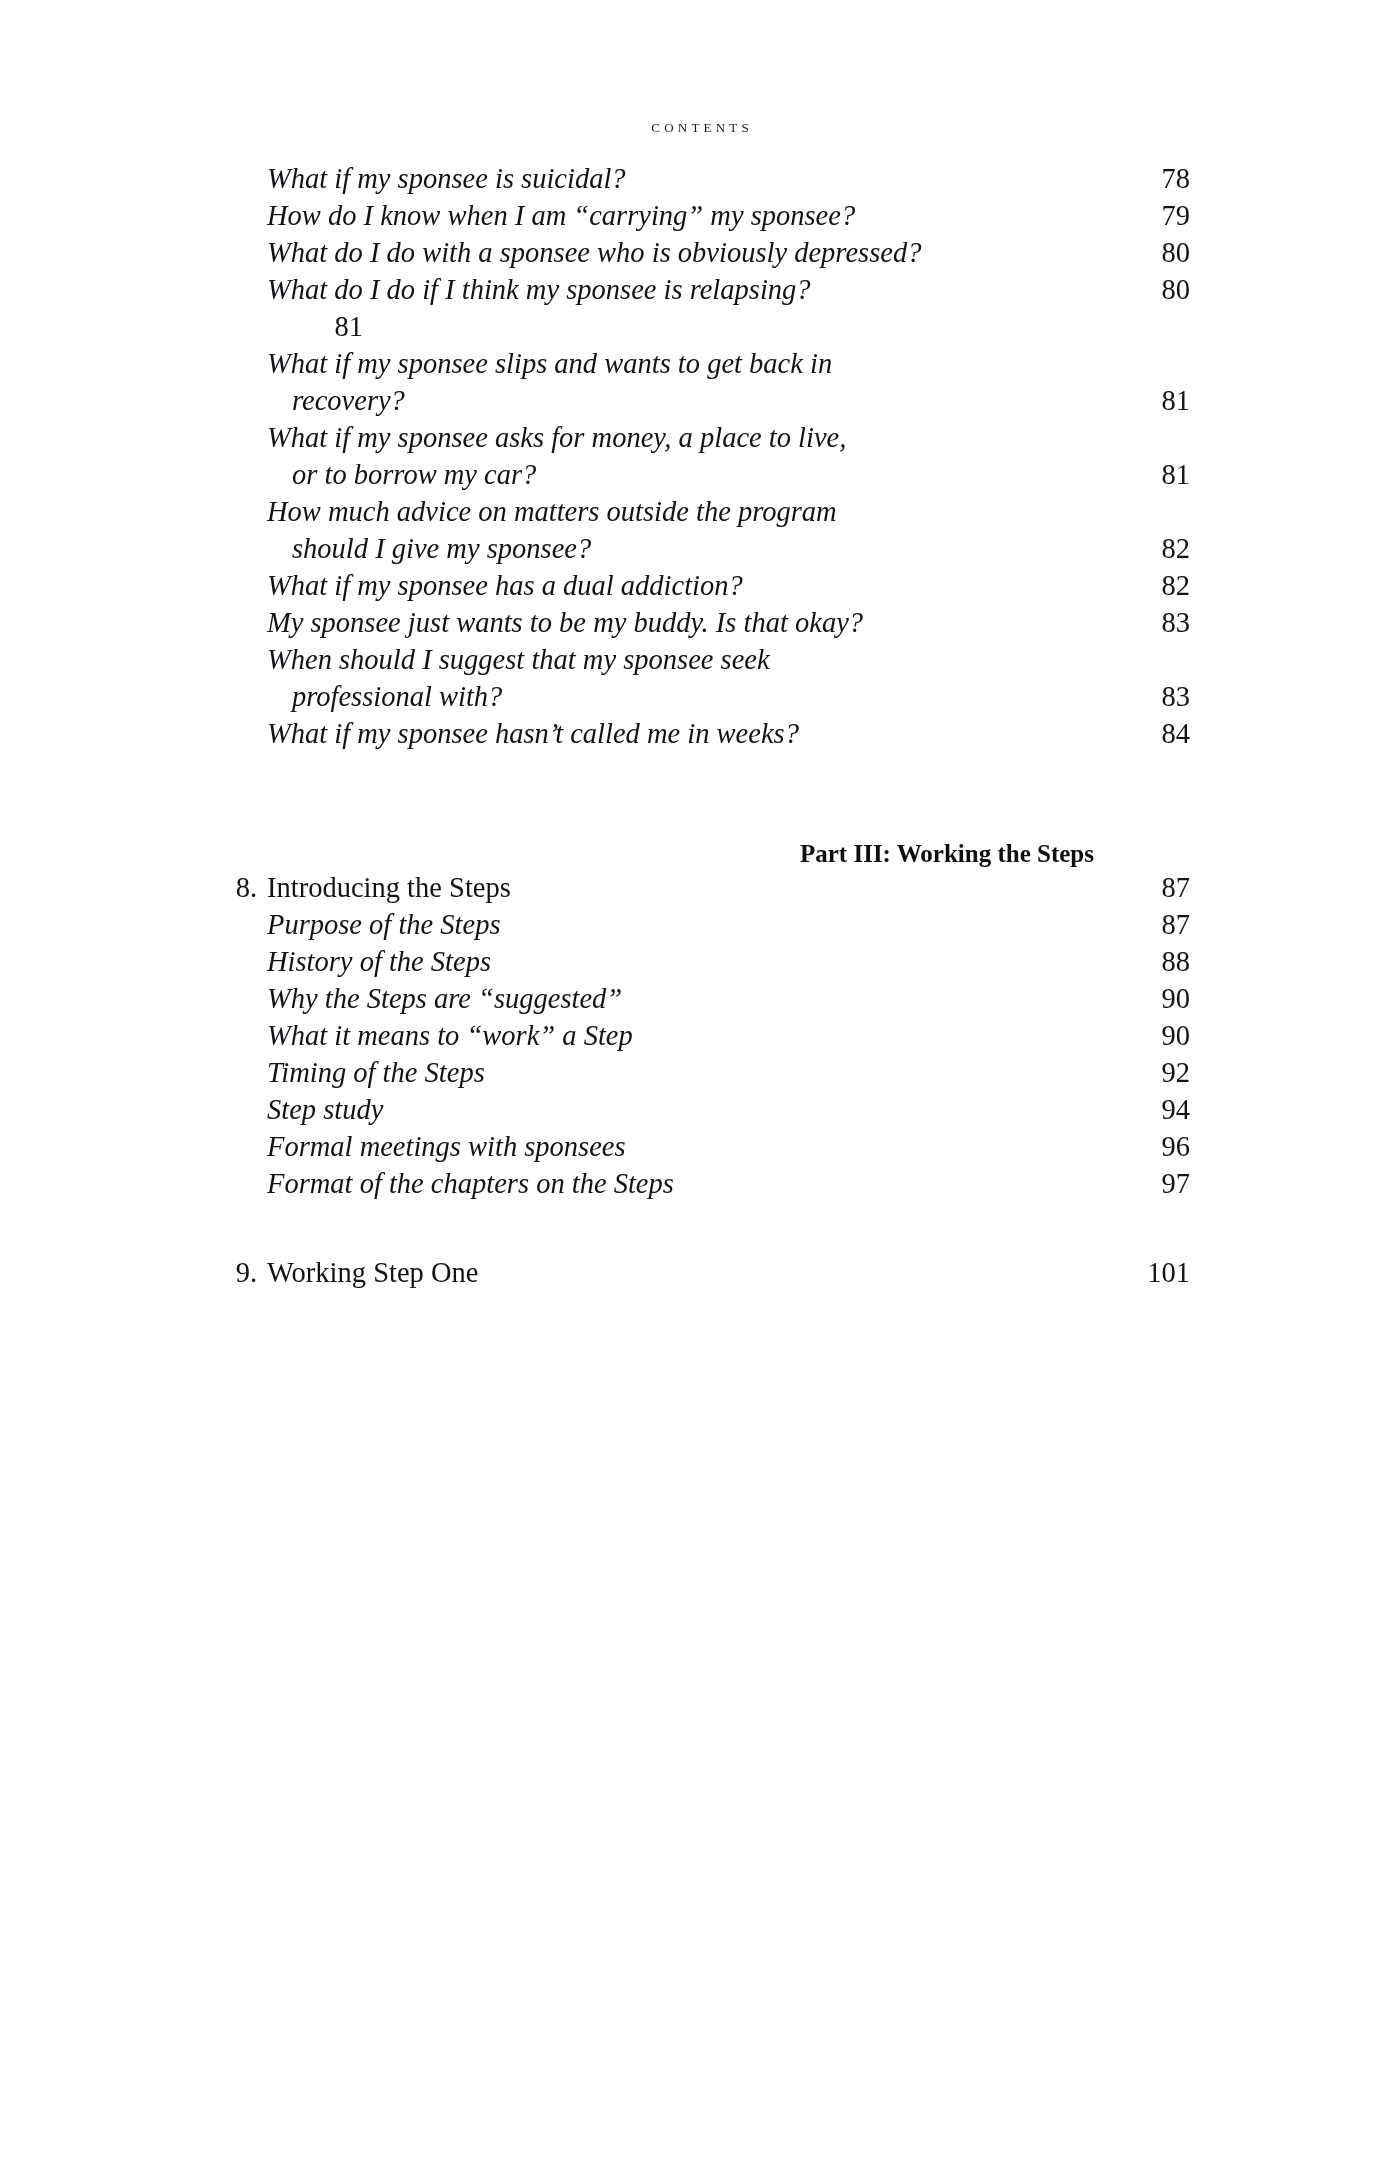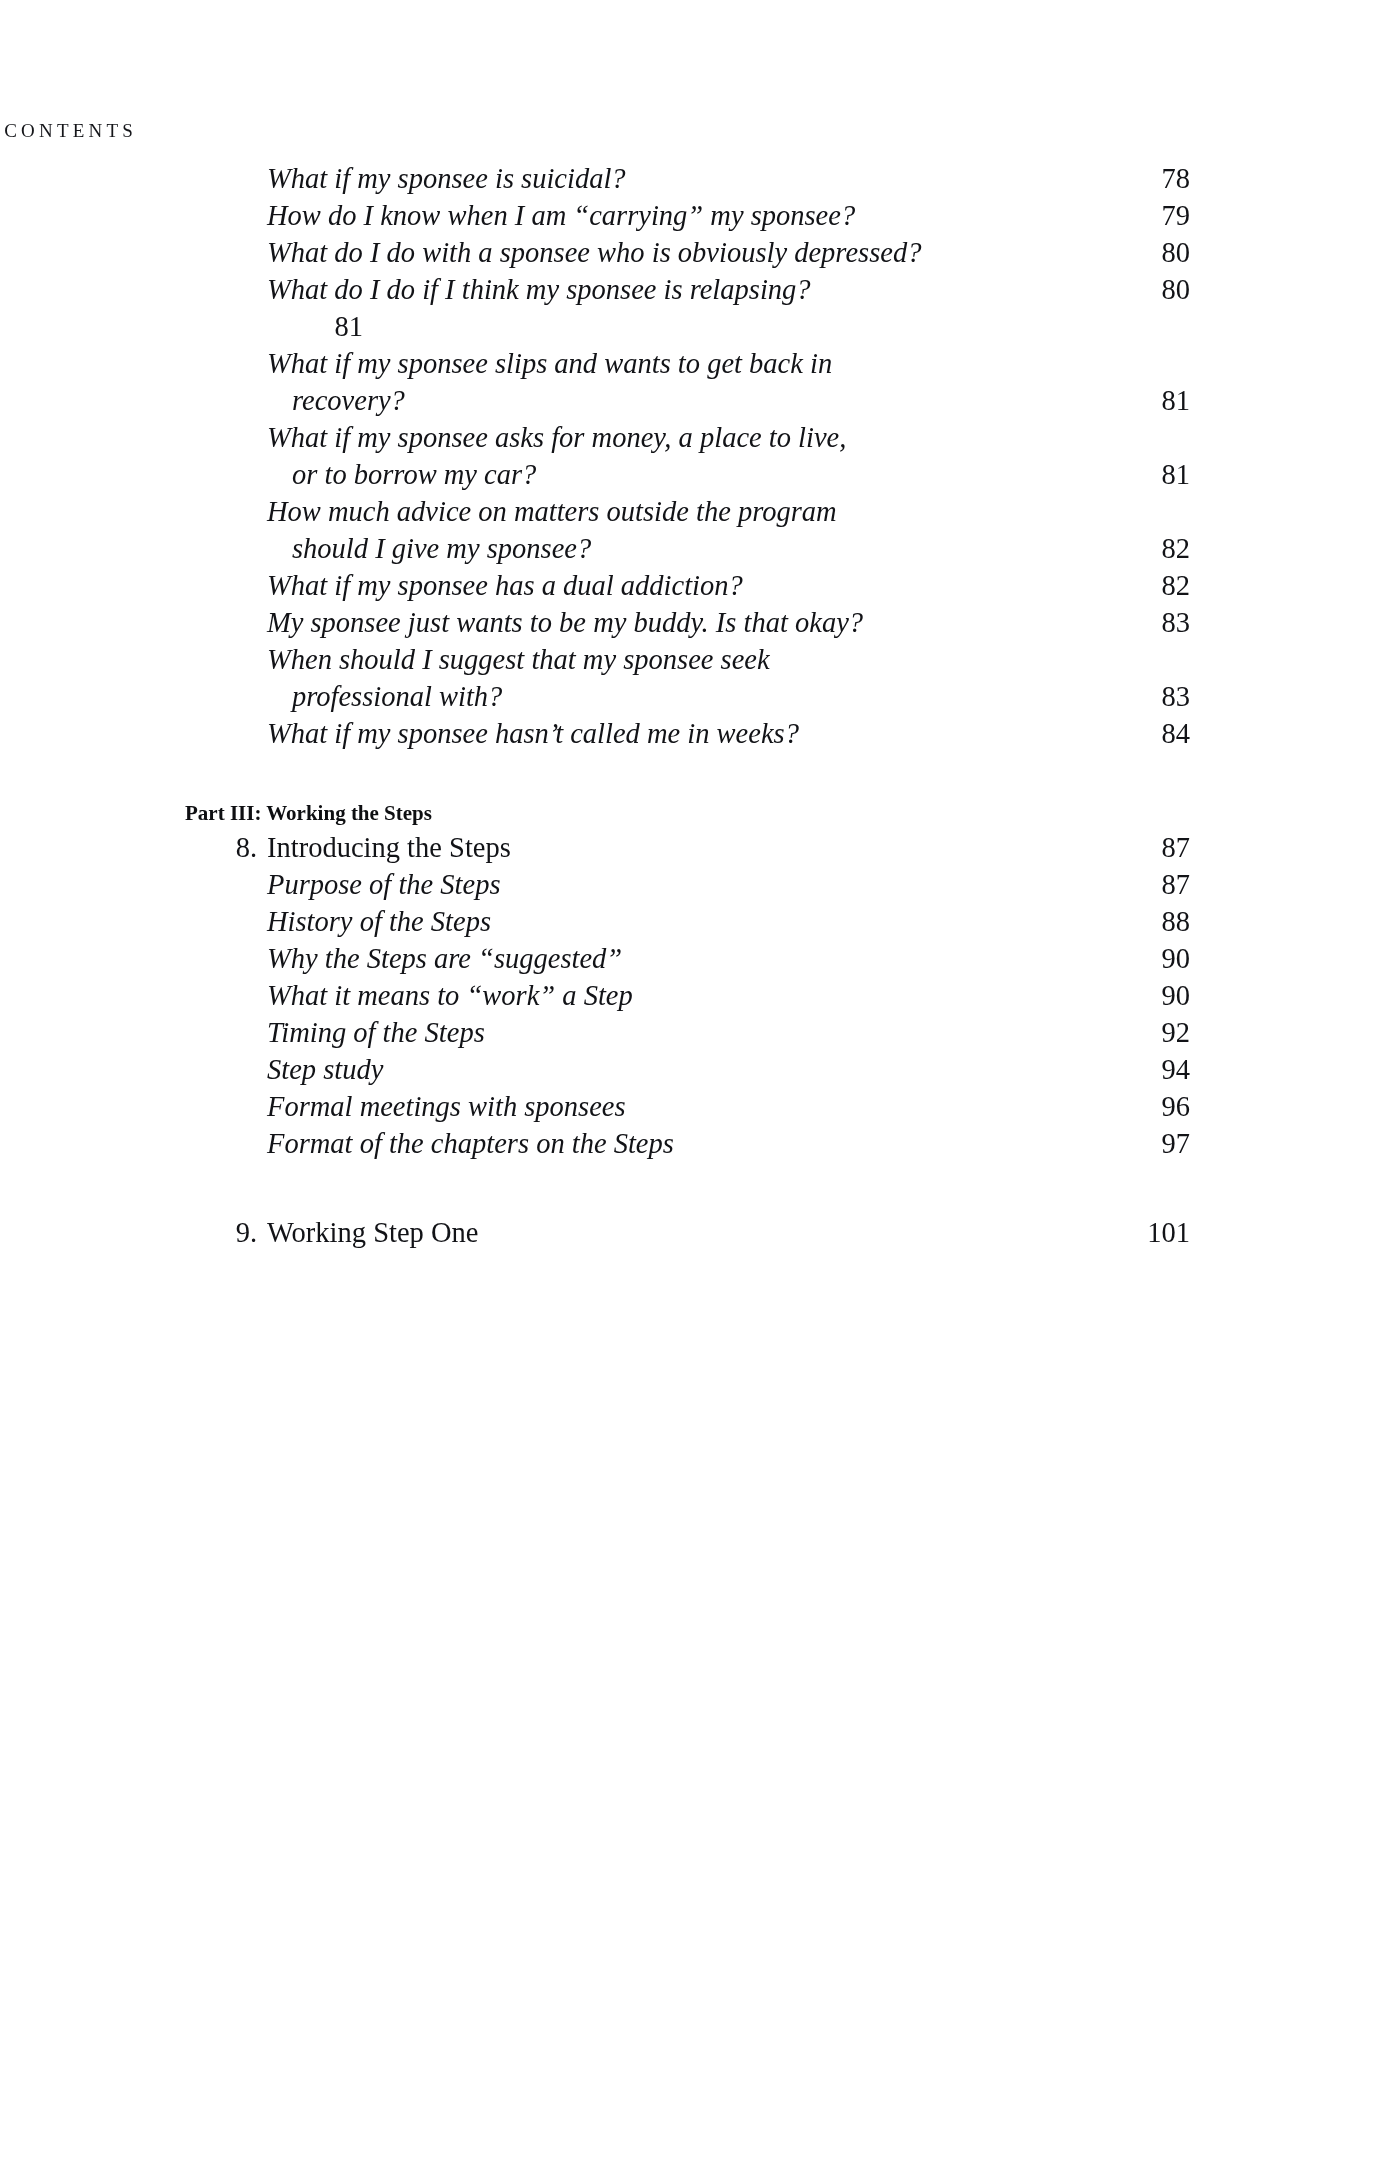--- a/index.html
+++ b/index.html
@@ -21,22 +21,22 @@
     height: 2181px;
     box-sizing: border-box;
   }
 
   
   .running-head {
     position: absolute;
     top: 120px;
     left: 0;
     width: 1400px;
-    text-align: left;
-    font-size: 19px;
+    text-align: center;
+    font-size: 13px;
     letter-spacing: 4.2px;
     text-indent: 4.2px;
     font-weight: 400;
     color: #15161a;
   }
 
   
   .toc {
     position: absolute;
     top: 163px;
@@ -95,26 +95,27 @@
   .row.chapter .num-col {
     font-style: normal;
   }
   .spacer-md { height: 40px; }
   .spacer-lg { height: 52px; }
 
   
   .part-heading {
     height: 37px;
     line-height: 37px;
-    text-align: left;
+    text-align: right;
     font-weight: bold;
     font-style: normal;
-    font-size: 21px;
+    font-size: 25px;
     color: #0e0f12;
     padding-right: 96px;
+    margin-top: 40px;
   }
 </style>
 </head>
 <body>
 
 <div class="page">
 
   <div class="running-head">CONTENTS</div>
 
   <div class="toc">

